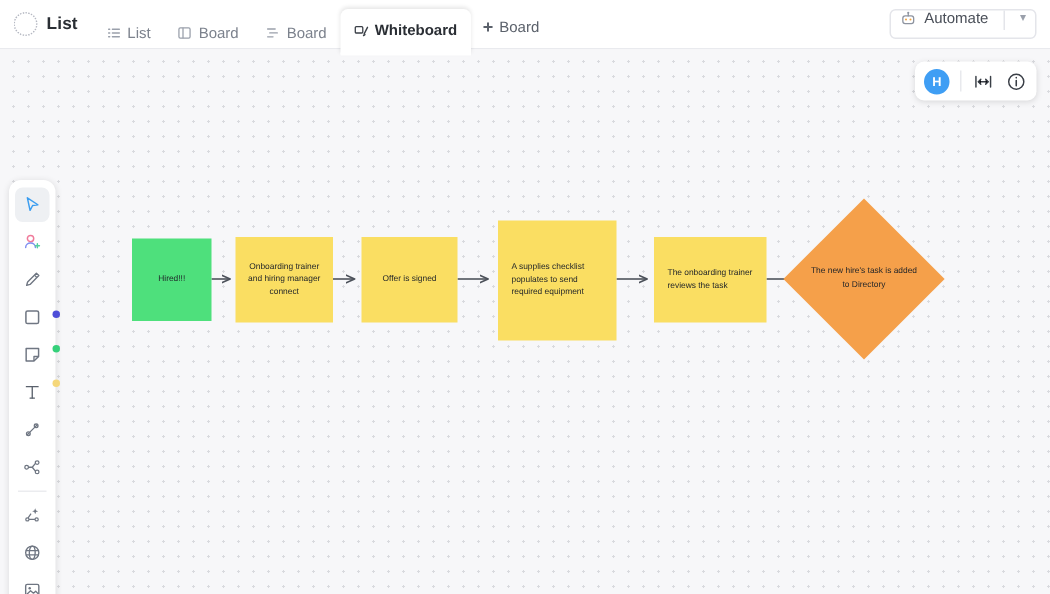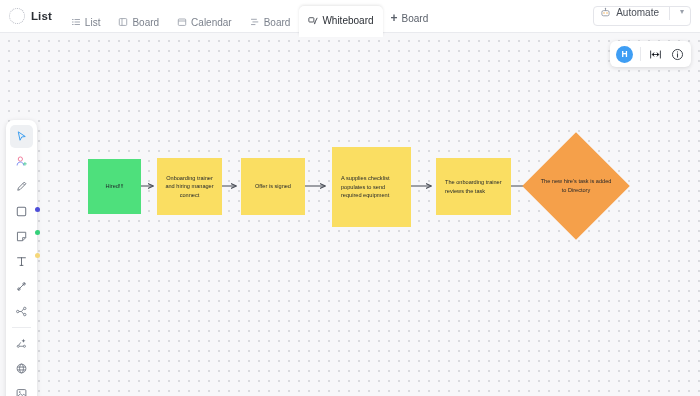--- a/index.html
+++ b/index.html
@@ -35,21 +35,21 @@
   .tab {
     display: flex; align-items: center; gap: 4px;
     height: 27px; padding: 0 9px;
     font-size: 10px; color: #7c828d;
     border-radius: 5px 5px 0 0;
     position: relative; top: 3px;
     white-space: nowrap;
   }
   .tab.active {
     background: #ffffff;
-    color: #2a2e34; font-weight: normal;
+    color: #2a2e34; font-weight: bold;
     box-shadow: 0 -1px 3px rgba(0,0,0,.10);
     height: 30px;
     z-index: 3;
   }
   .tab.active::after {
     content: ""; position: absolute; left: 0; right: 0; bottom: -1px;
     height: 2px; background: #ffffff;
   }
   .tab svg { display: block; }
   .add-view {
@@ -170,27 +170,20 @@
       </div>
 
       <div class="tab">
         <svg width="10" height="10" viewBox="0 0 14 14">
           <rect x="1.8" y="2.2" width="10.4" height="9.6" rx="1.3" fill="none" stroke="#9aa0ab" stroke-width="1.2"></rect>
           <path d="M5.6 2.2v9.6" stroke="#9aa0ab" stroke-width="1.2"></path>
         </svg>
         <span>Board</span>
       </div>
 
-      <div class="tab">
-        <svg width="10" height="10" viewBox="0 0 14 14">
-          <rect x="1.8" y="2.8" width="10.4" height="9" rx="1.3" fill="none" stroke="#9aa0ab" stroke-width="1.2"></rect>
-          <path d="M1.8 5.6h10.4" stroke="#9aa0ab" stroke-width="1.2"></path>
-        </svg>
-        <span>Calendar</span>
-      </div>
 
       <div class="tab">
         <svg width="10" height="10" viewBox="0 0 14 14">
           <g stroke="#9aa0ab" stroke-width="1.3" stroke-linecap="round">
             <path d="M2 3.2h7"></path>
               <path d="M4 6.9h7"></path>
               <path d="M2 10.6h5"></path>
           </g>
         </svg>
         <span>Board</span>

